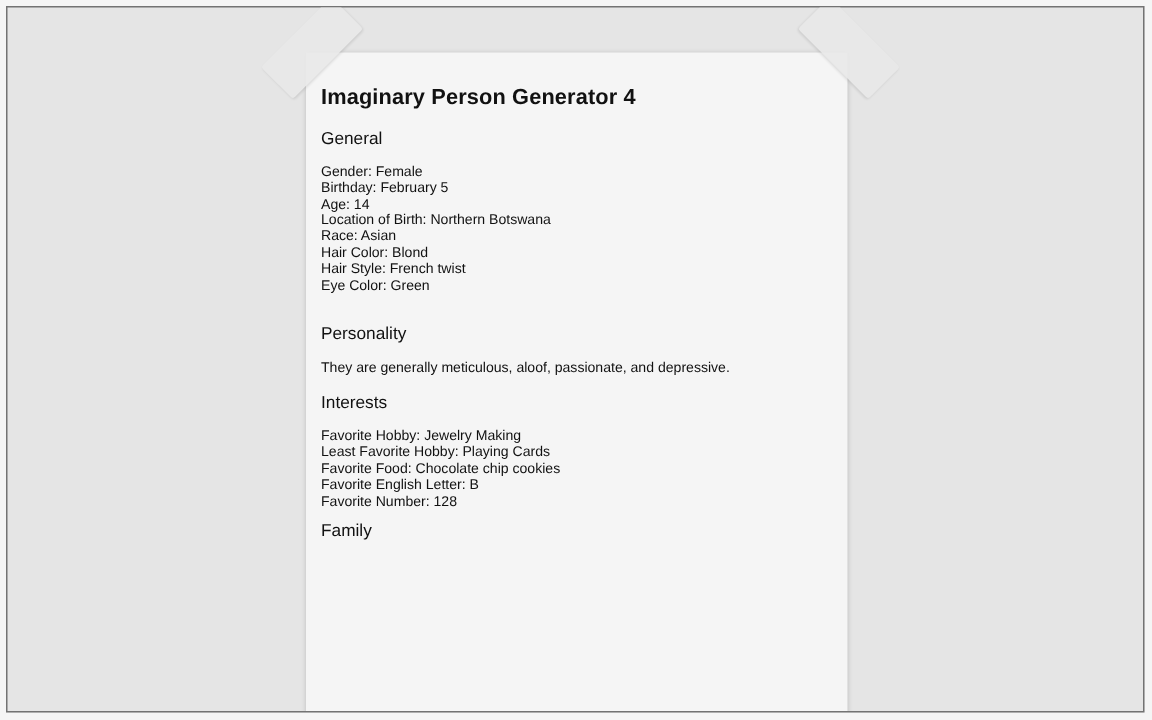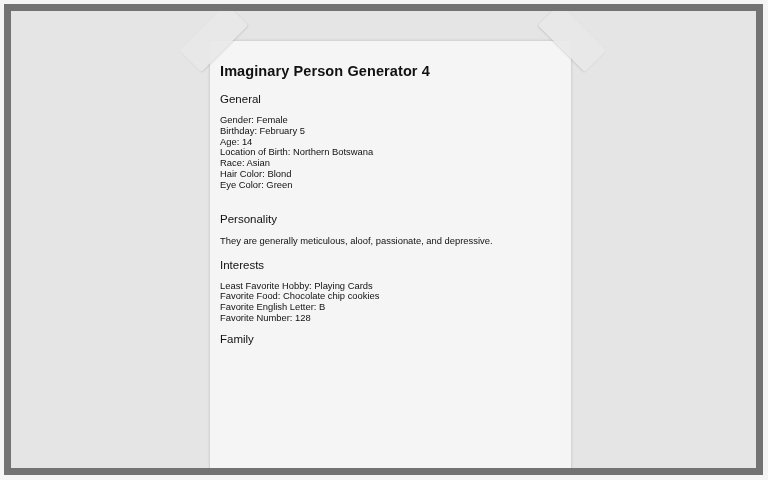--- a/index.html
+++ b/index.html
@@ -5,21 +5,21 @@
     html, body { margin: 0; padding: 0; }
     body {
       width: 768px; height: 480px; overflow: hidden;
       background: #f5f5f5;
       font-family: "Liberation Sans", sans-serif;
       position: relative;
     }
     .stage {
       position: absolute; left: 4px; top: 4px; width: 759px; height: 471px;
       background: #e5e5e5; overflow: hidden;
-      border: 7px solid #737373; box-sizing: border-box;
+      border: 1px solid #737373; box-sizing: border-box;
     }
     .paper {
       position: absolute; left: 199px; top: 30px; width: 361px; height: 460px;
       background: #f5f5f5;
       box-shadow: 0 0 3px rgba(0,0,0,0.18);
       box-sizing: border-box;
       padding: 22px 10px 0 10px;
       color: #111;
     }
     .tape {
@@ -47,32 +47,34 @@
 
     <section class="sec-general">
       <h2>General</h2>
       <div class="lines">
         <span class="line">Gender: Female</span>
         <span class="line">Birthday: February 5</span>
         <span class="line">Age: 14</span>
         <span class="line">Location of Birth: Northern Botswana</span>
         <span class="line">Race: Asian</span>
         <span class="line">Hair Color: Blond</span>
+        <span class="line">Hair Style: French twist</span>
         <span class="line">Eye Color: Green</span>
       </div>
     </section>
 
     <section>
       <h2>Personality</h2>
       <p class="p-text">They are generally meticulous, aloof, passionate, and depressive.</p>
     </section>
 
     <section class="sec-interests">
       <h2>Interests</h2>
       <div class="lines">
+        <span class="line">Favorite Hobby: Jewelry Making</span>
         <span class="line">Least Favorite Hobby: Playing Cards</span>
         <span class="line">Favorite Food: Chocolate chip cookies</span>
         <span class="line">Favorite English Letter: B</span>
         <span class="line">Favorite Number: 128</span>
       </div>
     </section>
 
     <section>
       <h2>Family</h2>
     </section>

